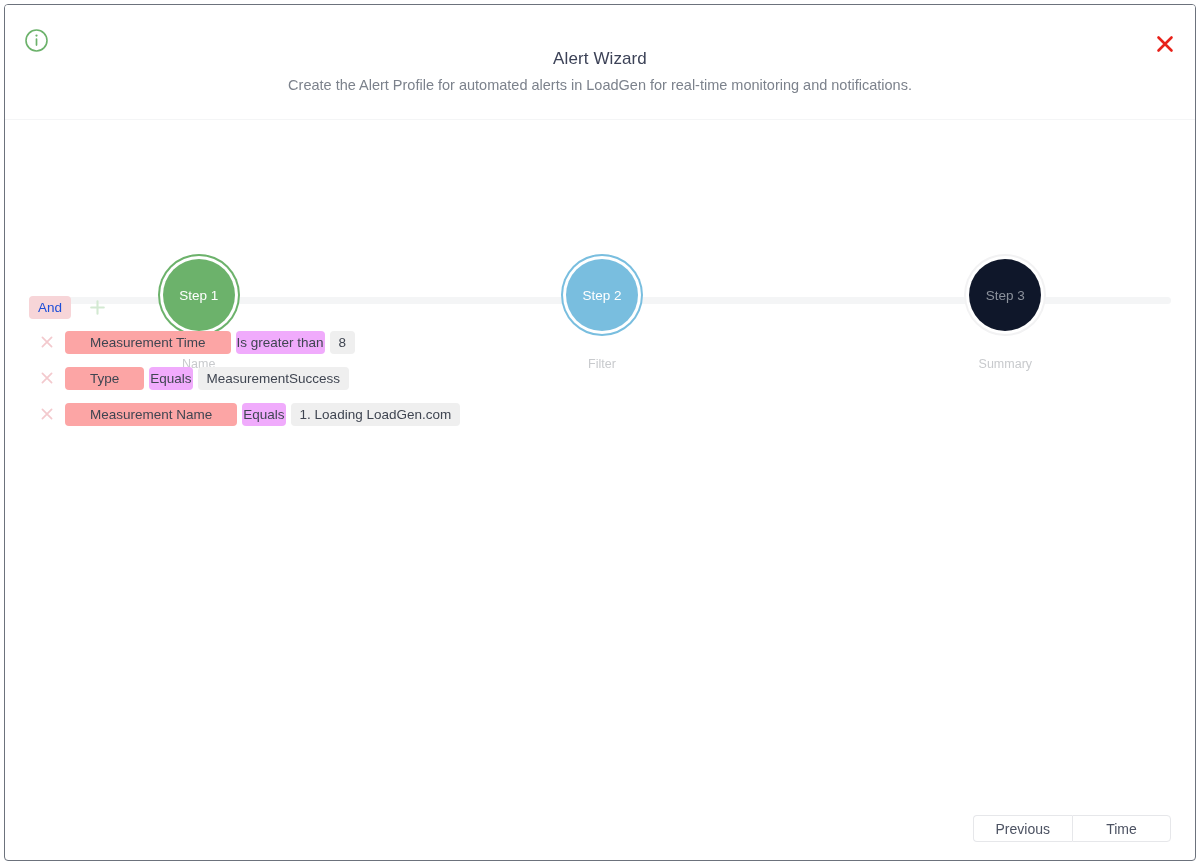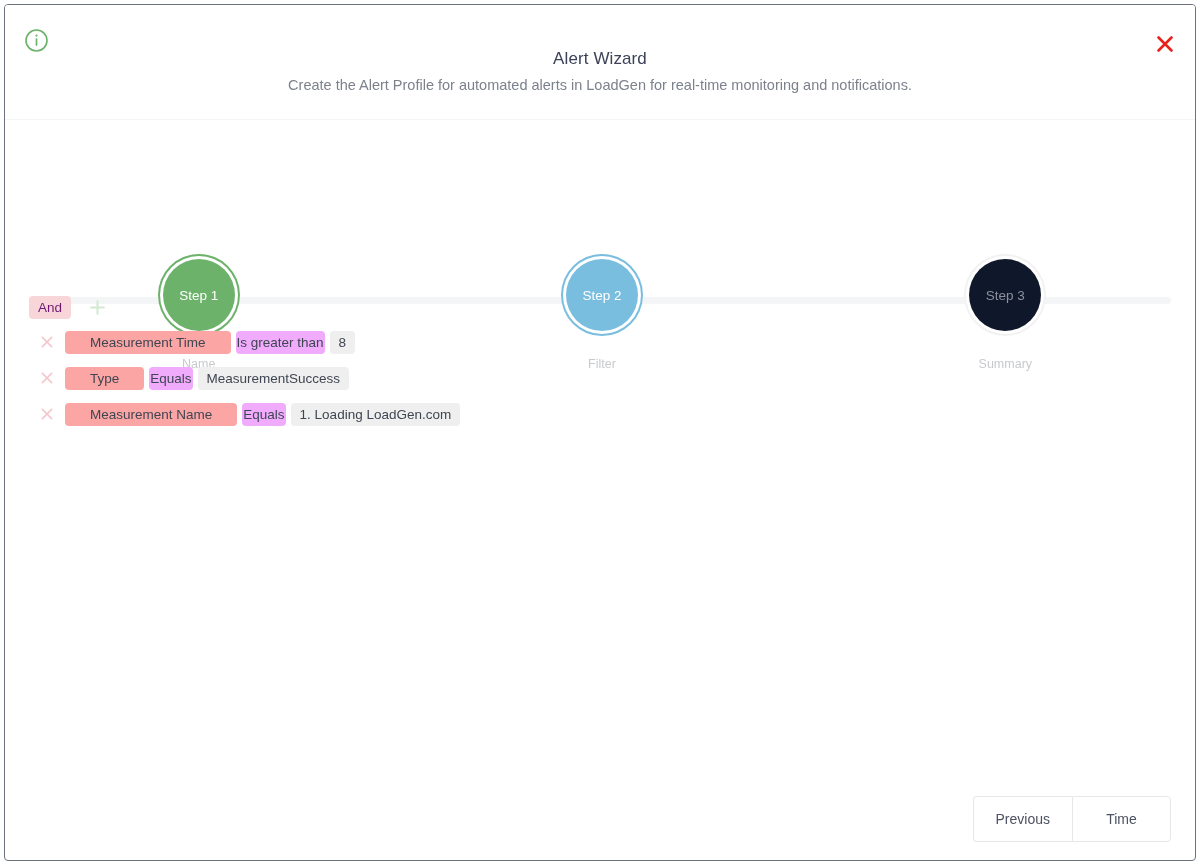--- a/index.html
+++ b/index.html
@@ -141,21 +141,21 @@
   }
   .chip {
     display: inline-flex;
     align-items: center;
     border-radius: 4px;
     font-size: 13.5px;
     white-space: nowrap;
   }
   .chip-and {
     background: #f7d5d8;
-    color: #701a75;
+    color: #1d4ed8;
     padding: 4px 9px;
     cursor: pointer;
   }
   .add-icon {
     margin-left: 18px;
     width: 17px;
     height: 17px;
     cursor: pointer;
     line-height: 0;
   }
@@ -202,21 +202,21 @@
     right: 24px;
     bottom: 18px;
     display: flex;
   }
   .btn {
     background: #ffffff;
     border: 1px solid #e6e7ea;
     font-size: 14px;
     color: #4c5262;
     padding: 0 22px;
-    height: 46px;
+    height: 27px;
     min-width: 99px;
     cursor: pointer;
     font-family: "Liberation Sans", sans-serif;
     display: inline-flex;
     align-items: center;
     justify-content: center;
   }
   .btn-prev {
     border-radius: 4px 0 0 4px;
     border-right: none;

